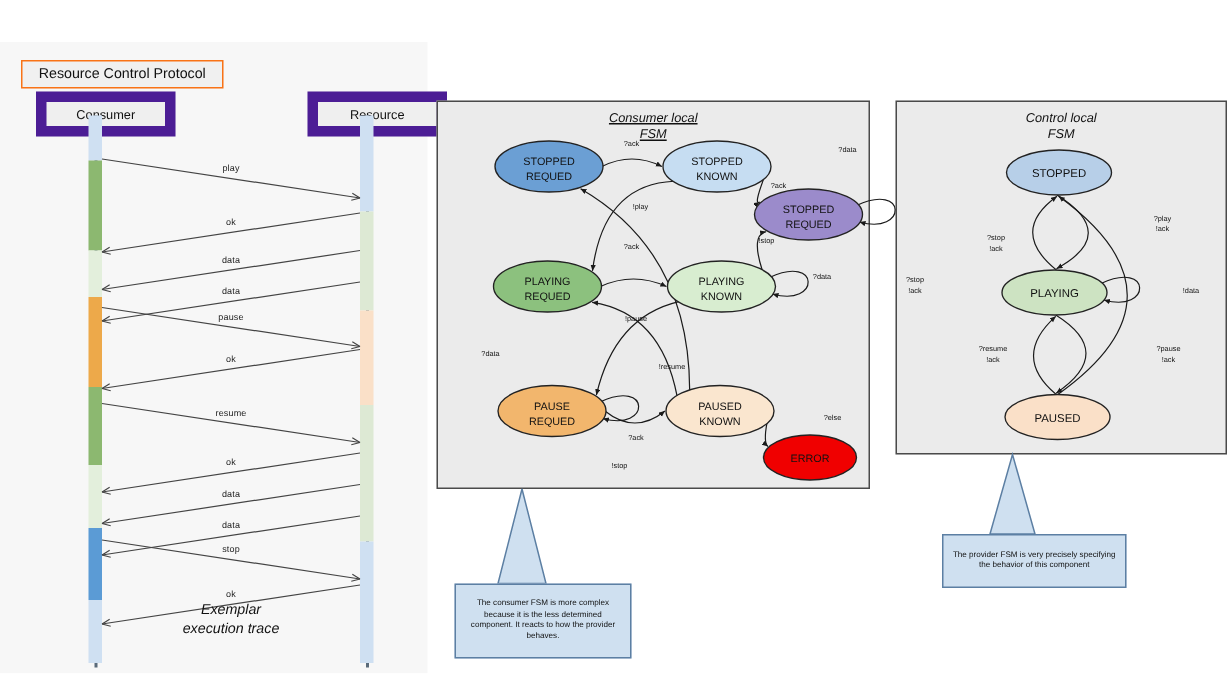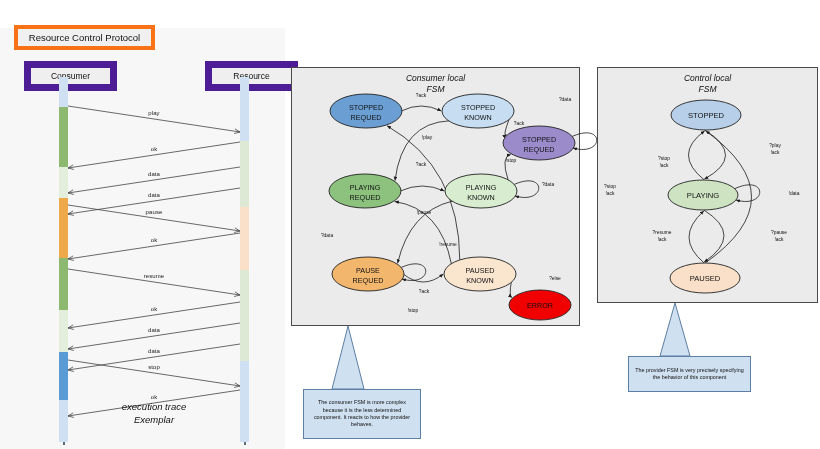--- a/index.html
+++ b/index.html
@@ -5,22 +5,22 @@
   html,body{margin:0;padding:0;background:#ffffff;}
   body{font-family:"Liberation Sans",sans-serif;}
   #root{position:relative;width:820px;height:449px;background:#ffffff;overflow:hidden;}
 
   
   .abs{position:absolute;}
   .ctr{display:flex;align-items:center;justify-content:center;text-align:center;}
 
   
   #seq{position:absolute;left:0;top:28px;width:285px;height:421px;background:#f7f7f7;}
-  .title-box{position:absolute;left:14px;top:25px;width:133px;height:17px;
-       border:4px solid #f97316;background:#f0f0f0;font-size:9.5px;color:#111;}
+  .title-box{position:absolute;left:14px;top:40px;width:133px;height:17px;
+       border:1px solid #f97316;background:#f0f0f0;font-size:9.5px;color:#111;}
   .part-box{position:absolute;height:16px;border:7px solid #4c1d95;background:#efefef;
        font-size:8.5px;color:#111;}
   #part-consumer{left:24px;top:61px;width:79px;}
   #part-provider{left:205px;top:61px;width:79px;}
   .lifeline{position:absolute;width:2px;background:#5a6b7a;}
   .actbar{position:absolute;width:9px;box-sizing:border-box;}
   .msg-label{position:absolute;font-size:6px;color:#222;text-align:center;
        transform:translateX(-50%);letter-spacing:.1px;}
   #exemplar{position:absolute;left:94px;top:400px;width:120px;text-align:center;
        font-style:italic;font-size:9.5px;color:#111;line-height:13px;}
@@ -120,26 +120,26 @@
       <div class="msg-label" style="left: 154px; top: 237px;">ok</div>
       <div class="msg-label" style="left: 154px; top: 273px;">resume</div>
       <div class="msg-label" style="left: 154px; top: 306px;">ok</div>
       <div class="msg-label" style="left: 154px; top: 327px;">data</div>
       <div class="msg-label" style="left: 154px; top: 348px;">data</div>
       <div class="msg-label" style="left: 154px; top: 364px;">stop</div>
       <div class="msg-label" style="left: 154px; top: 394px;">ok</div>
     </div>
 
   <div id="exemplar">
+    <div>Exemplar</div>
     <div>execution trace</div>
-    <div>Exemplar</div>
   </div>
 
   <div class="panel" id="panel-consumer">
-    <div class="panel-title" style="top:5px;">
+    <div class="panel-title" style="top:5px;text-decoration:underline;">
       <div>Consumer local</div>
       <div>FSM</div>
     </div>
   </div>
 
   <div class="panel" id="panel-provider">
     <div class="panel-title" style="top:5px;">
       <div>Control local</div>
       <div>FSM</div>
     </div>

